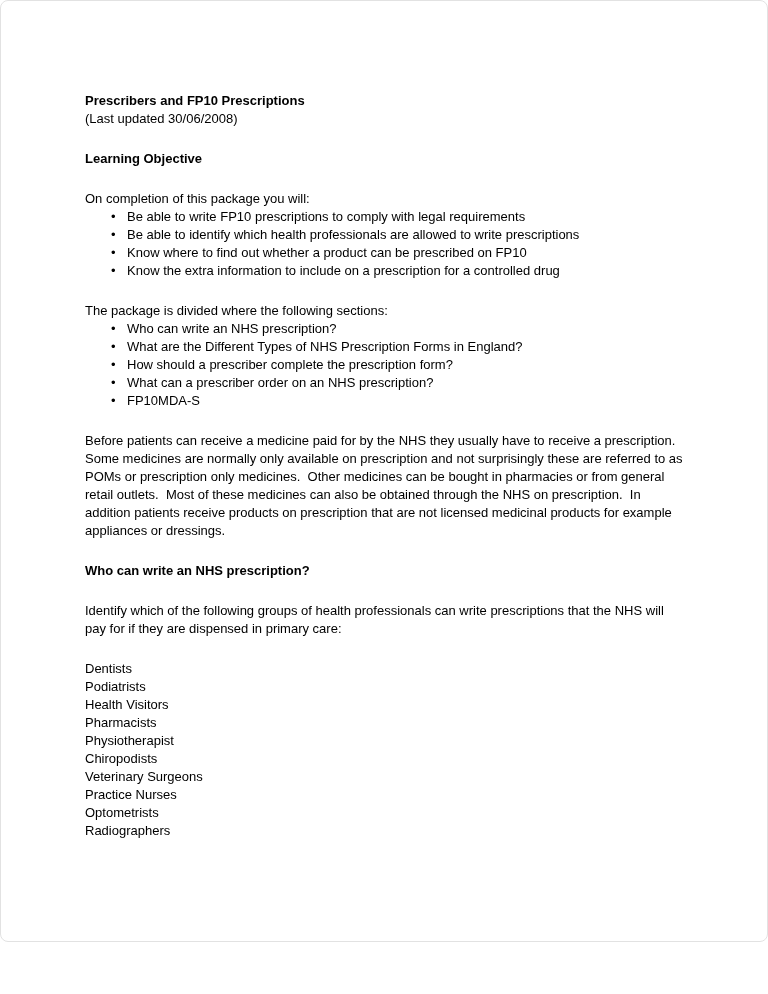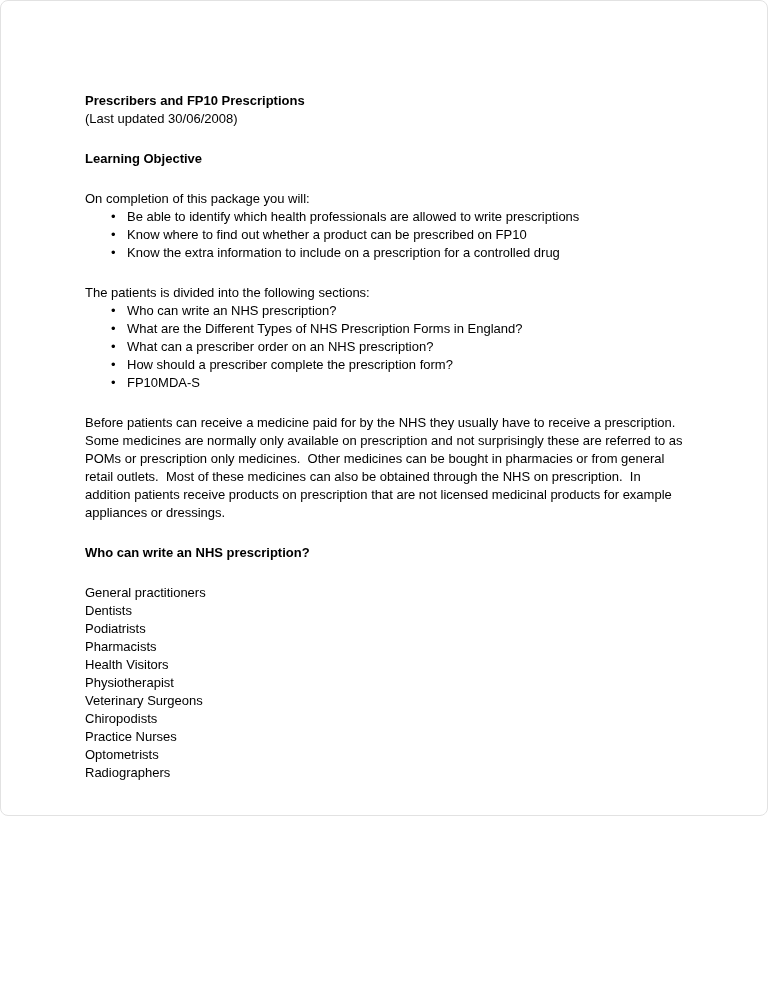--- a/index.html
+++ b/index.html
@@ -4,21 +4,21 @@
 <style>
   * { margin: 0; padding: 0; box-sizing: border-box; }
   html, body {
     width: 768px;
     height: 994px;
     background: #ffffff;
     font-family: "Liberation Sans", sans-serif;
   }
   .page {
     width: 768px;
-    height: 816px;
+    height: 942px;
     background: #ffffff;
     border: 1px solid #e2e2e2;
     border-radius: 8px;
     padding: 91px 84px 40px 84px;
     color: #000000;
     font-size: 13px;
     line-height: 18px;
     overflow: hidden;
   }
   .bold { font-weight: bold; }
@@ -47,46 +47,47 @@
 
 <div class="page">
 
   <p class="bold">Prescribers and FP10 Prescriptions</p>
   <p>(Last updated 30/06/2008)</p>
 
   <p class="bold spaced">Learning Objective</p>
 
   <p class="spaced">On completion of this package you will:</p>
   <ul class="bullets">
+    <li>Be able to write FP10 prescriptions to comply with legal requirements</li>
     <li>Be able to identify which health professionals are allowed to write prescriptions</li>
     <li>Know where to find out whether a product can be prescribed on FP10</li>
     <li>Know the extra information to include on a prescription for a controlled drug</li>
   </ul>
 
-  <p class="spaced">The patients is divided into the following sections:</p>
+  <p class="spaced">The package is divided where the following sections:</p>
   <ul class="bullets">
     <li>Who can write an NHS prescription?</li>
     <li>What are the Different Types of NHS Prescription Forms in England?</li>
+    <li>How should a prescriber complete the prescription form?</li>
     <li>What can a prescriber order on an NHS prescription?</li>
-    <li>How should a prescriber complete the prescription form?</li>
     <li>FP10MDA-S</li>
   </ul>
 
   <p class="spaced">Before patients can receive a medicine paid for by the NHS they usually have to receive a prescription.  Some medicines are normally only available on prescription and not surprisingly these are referred to as POMs or prescription only medicines.  Other medicines can be bought in pharmacies or from general retail outlets.  Most of these medicines can also be obtained through the NHS on prescription.  In addition patients receive products on prescription that are not licensed medicinal products for example appliances or dressings.</p>
 
   <p class="bold spaced">Who can write an NHS prescription?</p>
 
+  <p class="spaced">Identify which of the following groups of health professionals can write prescriptions that the NHS will pay for if they are dispensed in primary care:</p>
 
   <div class="plain-list spaced">
-    <p>General practitioners</p>
     <p>Dentists</p>
     <p>Podiatrists</p>
+    <p>Health Visitors</p>
     <p>Pharmacists</p>
-    <p>Health Visitors</p>
     <p>Physiotherapist</p>
+    <p>Chiropodists</p>
     <p>Veterinary Surgeons</p>
-    <p>Chiropodists</p>
     <p>Practice Nurses</p>
     <p>Optometrists</p>
     <p>Radiographers</p>
   </div>
 
 </div>
 
 </body></html>

